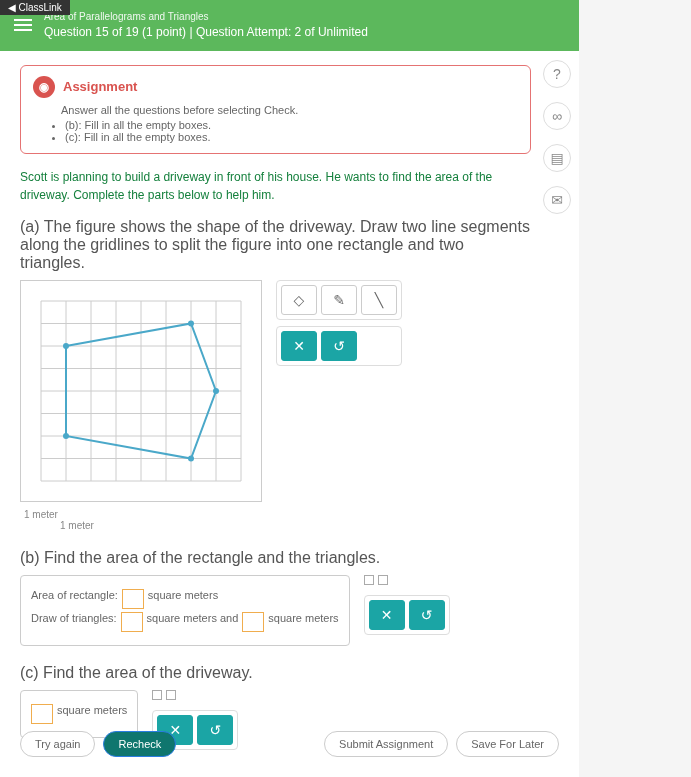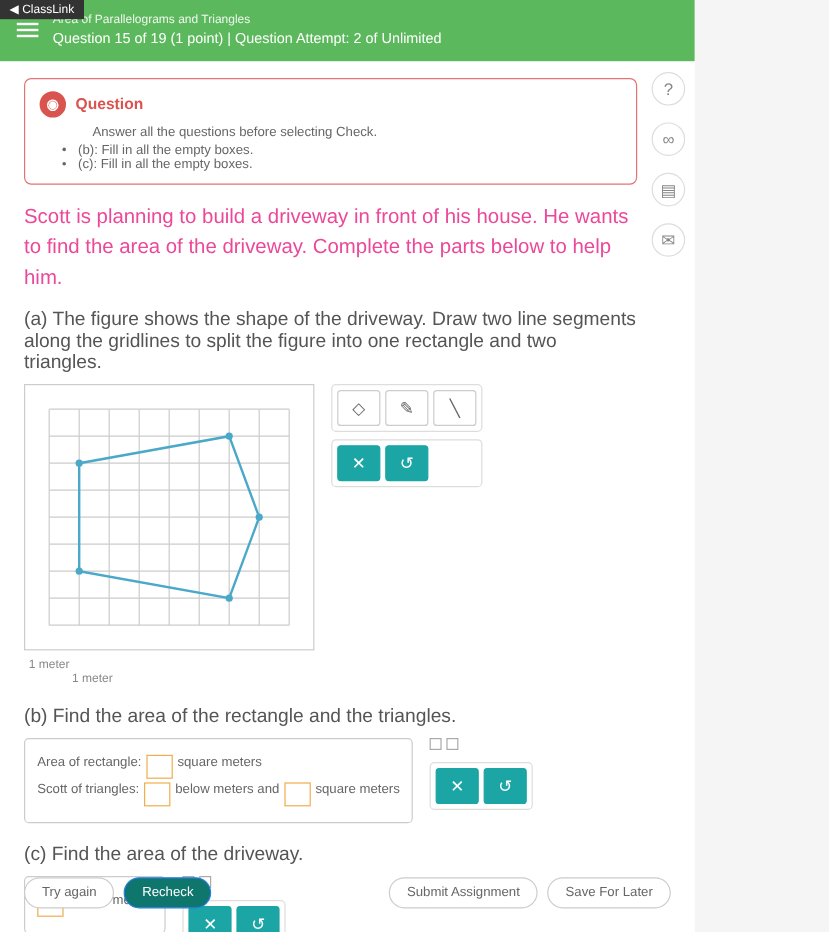--- a/index.html
+++ b/index.html
@@ -10,22 +10,22 @@
 .hamburger span{width:18px;height:2px;background:#fff;display:block}
 .top-txt{font-size:12px;line-height:1.4}
 .top-txt .small{font-size:10px;opacity:.9}
 .sidetools{position:absolute;right:8px;top:60px;display:flex;flex-direction:column;gap:14px}
 .sidetools .tool{width:28px;height:28px;border:1px solid #ddd;border-radius:50%;display:flex;align-items:center;justify-content:center;color:#888;font-size:14px;background:#fff}
 .content{padding:14px 48px 14px 20px}
 .alert{border:1px solid #e57373;border-radius:6px;padding:10px 12px;margin-bottom:14px}
 .alert-head{display:flex;align-items:center;gap:8px;color:#d9534f;font-weight:bold;margin-bottom:6px}
 .alert-icon{width:22px;height:22px;border-radius:50%;background:#d9534f;display:flex;align-items:center;justify-content:center;color:#fff;font-size:12px}
 .alert ul{margin-left:32px;font-size:11px;color:#666}
-.alert p{font-size:11px;color:#666;margin-left:44px;margin-bottom:3px}
-.prompt{font-size:17px;color:#ec4899;margin-bottom:14px;line-height:1.5}
+.alert p{font-size:11px;color:#666;margin-left:28px;margin-bottom:3px}
+.prompt{font-size:12px;color:#15803d;margin-bottom:14px;line-height:1.5}
 .part{margin-bottom:18px}
 .part-label{font-size:16px;color:#555;margin-bottom:8px}
 .part-row{display:flex;gap:14px;align-items:flex-start}
 .gridwrap{border:1px solid #ccc;padding:10px;display:inline-block}
 .gridsvg{display:block}
 .axis-label{font-size:10px;color:#888}
 .toolbar{display:flex;flex-direction:column;gap:6px}
 .tool-row{display:flex;gap:4px;background:#fff;border:1px solid #ddd;padding:4px;border-radius:4px}
 .tbtn{width:36px;height:30px;border:1px solid #ccc;background:#fff;border-radius:3px;display:flex;align-items:center;justify-content:center;color:#666;cursor:pointer;font-size:14px}
 .tbtn.active,.tbtn.teal{background:#1ba5a5;border-color:#1ba5a5;color:#fff}
@@ -62,21 +62,21 @@
     <div class="tool">?</div>
     <div class="tool">∞</div>
     <div class="tool">▤</div>
     <div class="tool">✉</div>
   </div>
 
   <div class="content">
     <div class="alert">
       <div class="alert-head">
         <div class="alert-icon">◉</div>
-        <span>Question</span>
+        <span>Assignment</span>
       </div>
       <p>Answer all the questions before selecting Check.</p>
       <ul>
         <li>(b): Fill in all the empty boxes.</li>
         <li>(c): Fill in all the empty boxes.</li>
       </ul>
     </div>
 
     <div class="prompt">Scott is planning to build a driveway in front of his house. He wants to find the area of the driveway. Complete the parts below to help him.</div>
 
@@ -138,23 +138,23 @@
     <div class="part">
       <div class="part-label">(b) Find the area of the rectangle and the triangles.</div>
       <div class="part-row">
         <div class="ans-box">
           <div class="line">
             <span>Area of rectangle:</span>
             <input class="input-sm" style="">
             <span>square meters</span>
           </div>
           <div class="line">
-            <span>Scott of triangles:</span>
-            <input class="input-sm" style="">
-            <span>below meters and</span>
+            <span>Draw of triangles:</span>
+            <input class="input-sm" style="">
+            <span>square meters and</span>
             <input class="input-sm" style="">
             <span>square meters</span>
           </div>
         </div>
         <div class="toolbar">
           <div class="dots-key">
               <span class="dot"></span>
               <span class="dot"></span>
             </div>
           <div class="tool-row">

